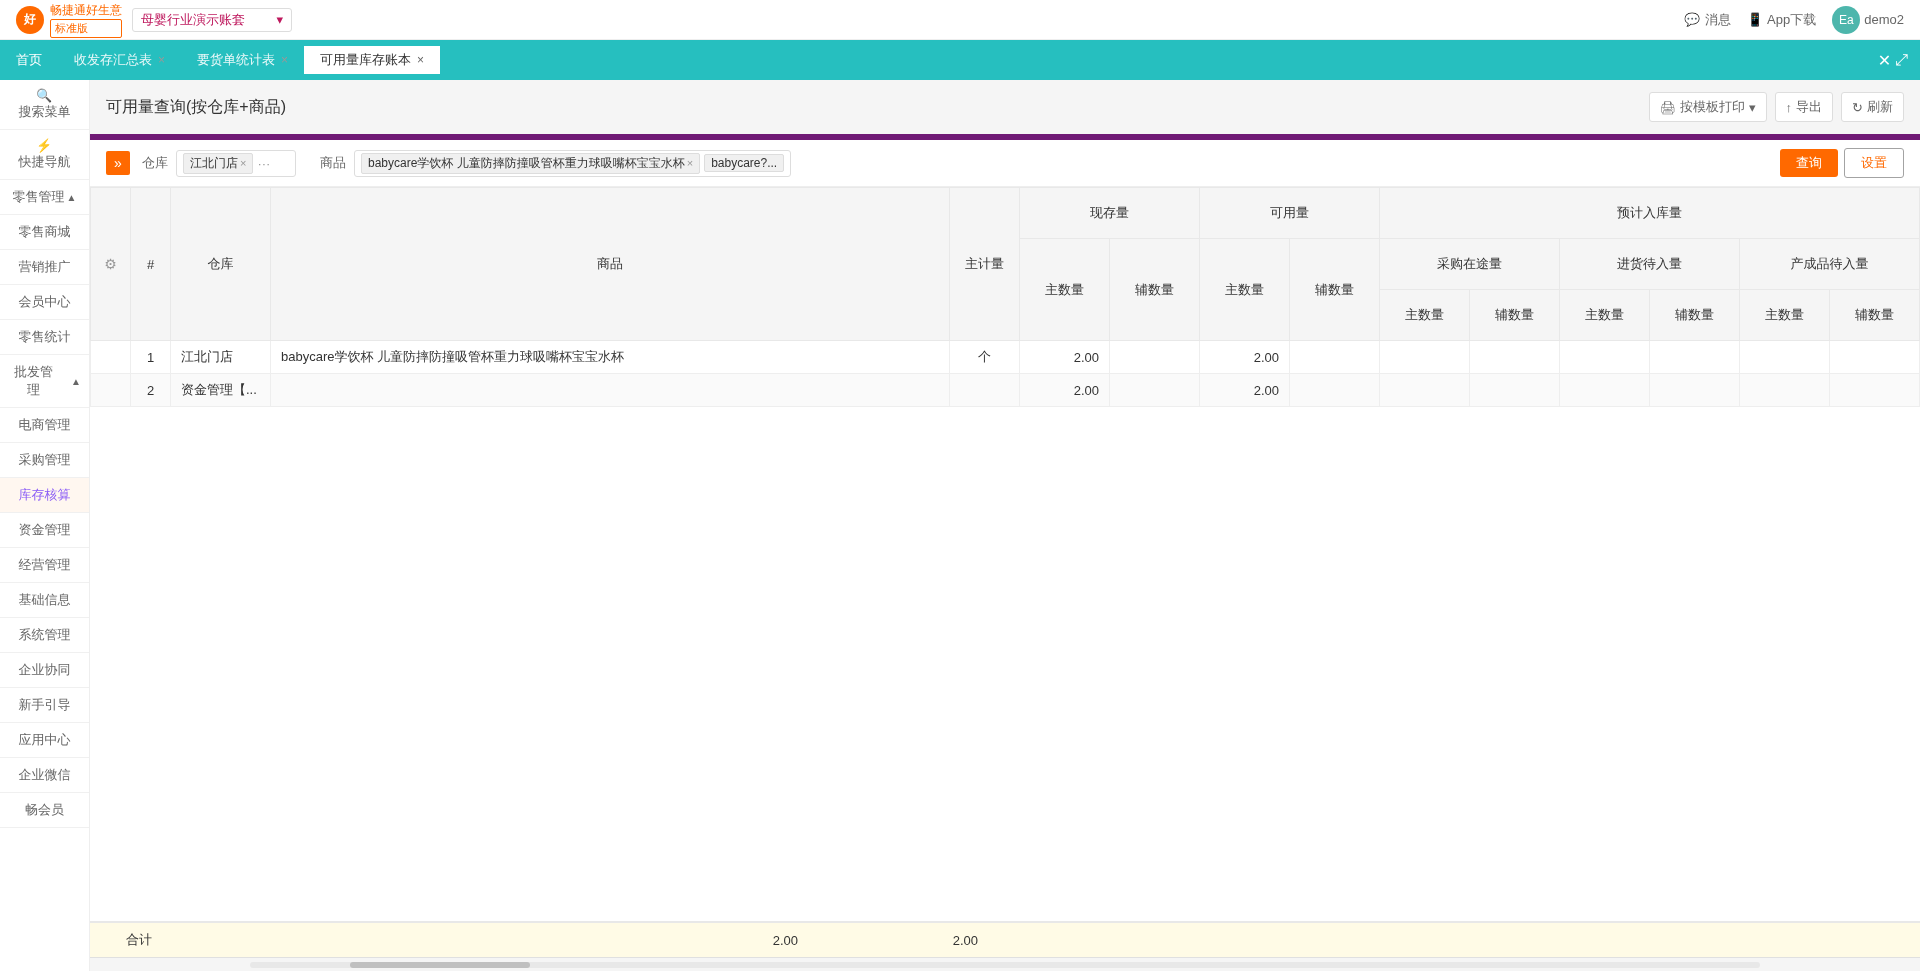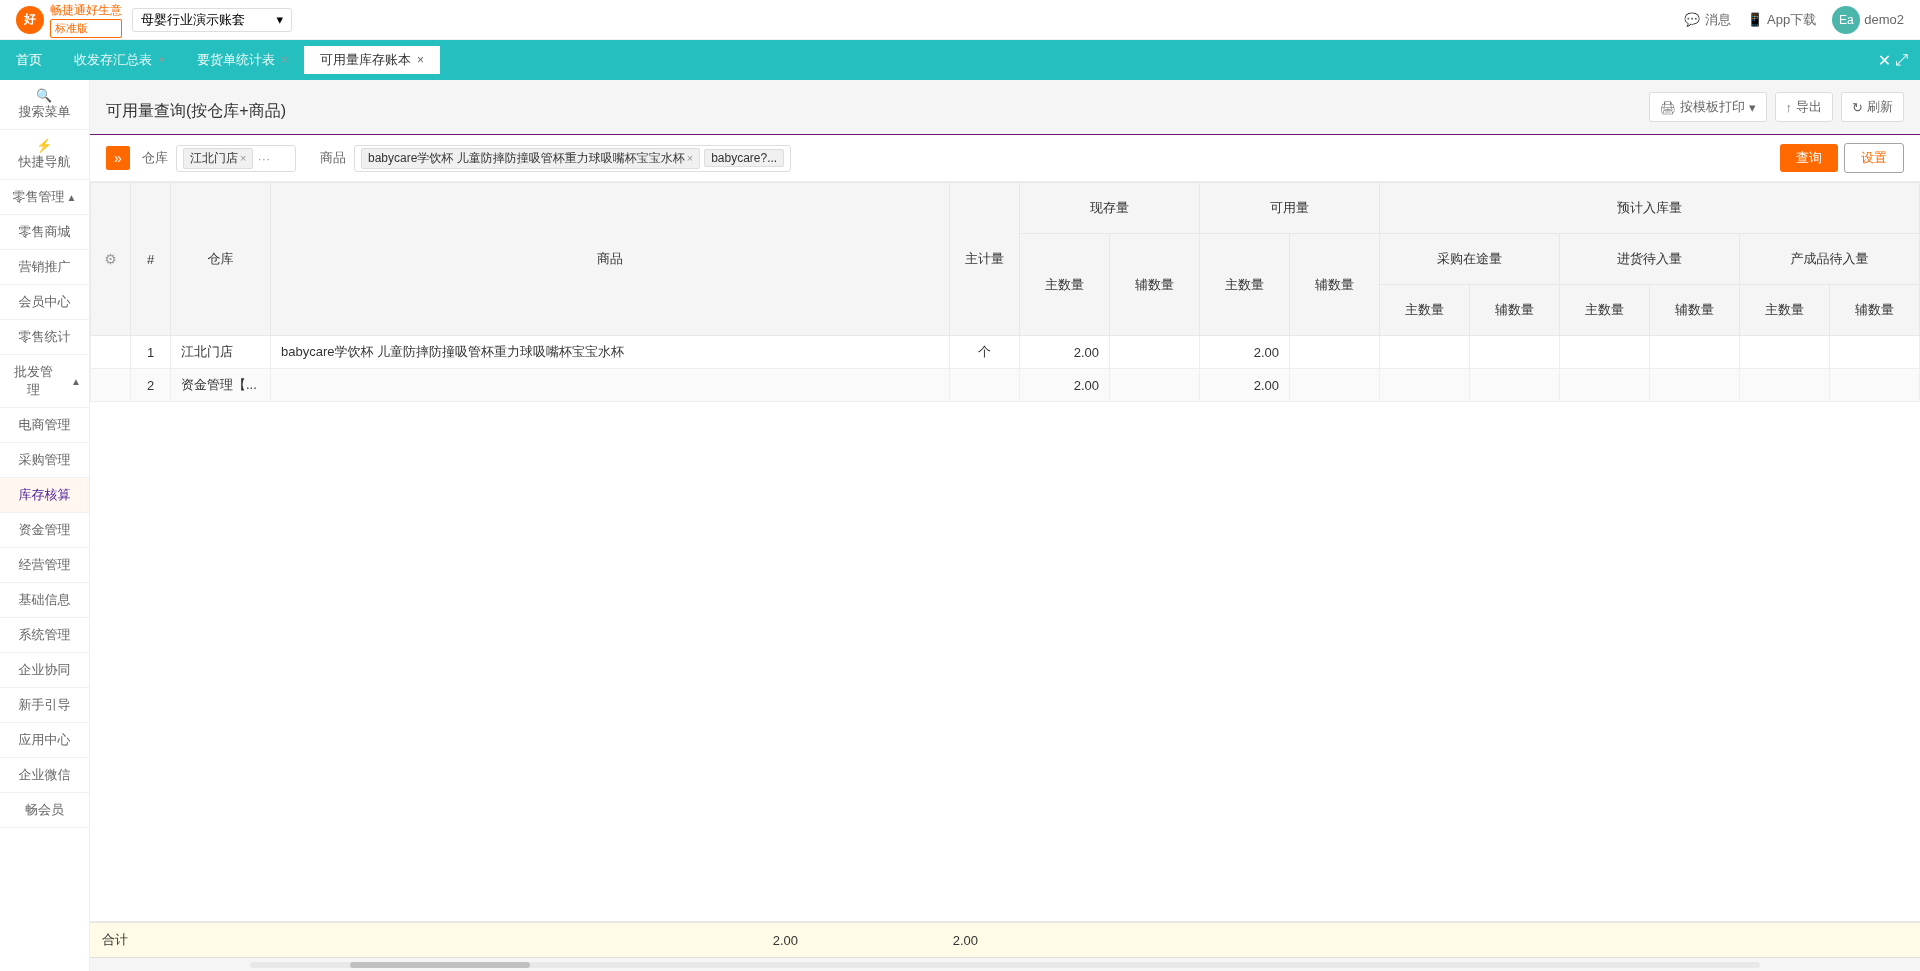--- a/index.html
+++ b/index.html
@@ -5,48 +5,48 @@
     * { margin: 0; padding: 0; box-sizing: border-box; }
     body { font-family: 'Microsoft YaHei', Arial, sans-serif; font-size: 13px; background: #f5f5f5; color: #333; width: 1920px; height: 971px; overflow: hidden; display: flex; flex-direction: column; }
 
     
     .top-bar { height: 40px; background: #fff; display: flex; align-items: center; justify-content: space-between; padding: 0 16px; border-bottom: 1px solid #eee; flex-shrink: 0; }
     .top-bar-left { display: flex; align-items: center; gap: 10px; }
     .logo-area { display: flex; align-items: center; gap: 6px; }
     .logo-icon { width: 28px; height: 28px; background: #ff6900; border-radius: 50%; display: flex; align-items: center; justify-content: center; color: white; font-size: 12px; font-weight: bold; }
     .logo-text { font-size: 12px; color: #ff6900; }
     .std-tag { font-size: 11px; color: #ff6900; border: 1px solid #ff6900; padding: 1px 4px; border-radius: 2px; }
-    .company-select { display: flex; align-items: center; gap: 13px; border: 1px solid #ddd; border-radius: 3px; padding: 2px 8px; font-size: 13px; color: #000000; background: #fff; cursor: pointer; min-width: 160px; justify-content: space-between; }
+    .company-select { display: flex; align-items: center; gap: 13px; border: 1px solid #ddd; border-radius: 3px; padding: 2px 8px; font-size: 13px; color: #be185d; background: #fff; cursor: pointer; min-width: 160px; justify-content: space-between; }
     .top-bar-right { display: flex; align-items: center; gap: 16px; }
     .top-right-item { display: flex; align-items: center; gap: 4px; color: #666; font-size: 13px; cursor: pointer; }
     .avatar { width: 28px; height: 28px; border-radius: 50%; background: #4db6ac; display: flex; align-items: center; justify-content: center; color: white; font-size: 12px; overflow: hidden; }
 
     
     .nav-tabs { height: 40px; background: #26bfbf; display: flex; align-items: center; padding: 0 0; flex-shrink: 0; }
     .nav-tab { height: 28px; display: flex; align-items: center; padding: 0 16px; font-size: 13px; color: rgba(255,255,255,0.9); cursor: pointer; position: relative; white-space: nowrap; }
     .nav-tab.home { background: transparent; color: white; }
     .nav-tab.active { background: #fff; color: #333; }
     .nav-tab .close-x { margin-left: 6px; font-size: 12px; color: #999; }
     .nav-tab.active .close-x { color: #666; }
     .nav-close-btn { margin-left: auto; display: flex; align-items: center; gap: 4px; padding: 0 12px; }
     .nav-close-btn span { color: white; font-size: 16px; cursor: pointer; }
 
     
     .main-layout { display: flex; flex: 1; overflow: hidden; }
 
     
     .sidebar { width: 90px; background: #fff; border-right: 1px solid #eee; display: flex; flex-direction: column; overflow-y: auto; flex-shrink: 0; }
     .sidebar-item { padding: 8px; font-size: 13px; color: #666; cursor: pointer; text-align: center; border-bottom: 1px solid #f0f0f0; }
-    .sidebar-item.active { color: #4c1d95; background: #fff7f0; }
+    .sidebar-item.active { color: #8b5cf6; background: #fff7f0; }
 
     
     .content-area { flex: 1; display: flex; flex-direction: column; overflow: hidden; background: #f0f0f0; }
 
     
-    .page-header { background: #f5f5f5; padding: 12px 16px; display: flex; align-items: flex-end; justify-content: space-between; border-bottom: 1px solid #701a75; flex-shrink: 0; }
+    .page-header { background: #f5f5f5; padding: 12px 16px; display: flex; align-items: center; justify-content: space-between; border-bottom: 6px solid #701a75; flex-shrink: 0; }
     .page-title { font-size: 16px; color: #333; font-weight: 500; }
     .page-actions { display: flex; align-items: center; gap: 8px; }
     .action-btn { display: flex; align-items: center; gap: 4px; padding: 5px 10px; border: 1px solid #ddd; border-radius: 3px; background: #fff; color: #666; font-size: 13px; cursor: pointer; }
 
     
     .filter-bar { background: #fff; padding: 8px 16px; display: flex; align-items: center; gap: 12px; border-bottom: 1px solid #eee; flex-shrink: 0; }
     .filter-expand-btn { width: 24px; height: 24px; background: #ff6900; color: white; border: none; cursor: pointer; display: flex; align-items: center; justify-content: center; font-size: 14px; border-radius: 2px; flex-shrink: 0; }
     .filter-row { display: flex; align-items: center; gap: 8px; flex: 1; }
     .filter-label { font-size: 13px; color: #666; white-space: nowrap; }
     .filter-tag-container { display: flex; align-items: center; gap: 4px; border: 1px solid #ddd; border-radius: 3px; padding: 2px 6px; min-width: 120px; background: #fff; }
@@ -321,21 +321,21 @@
             <td class="num-cell"></td>
             <td class="num-cell"></td>
             <td class="num-cell"></td>
             <td class="num-cell"></td>
           </tr>
         </tbody>
       </table>
     </div>
 
     <div style="background:#fffbe6; border-top: 2px solid #e8e8e8; display:flex; align-items:center; padding: 8px 0; flex-shrink:0;">
-      <span style="padding: 0 12px; font-weight:500; color:#333; min-width:200px;">合计</span>
+      <span style="padding: 0 36px; font-weight:500; color:#333; min-width:200px;">合计</span>
 
       <span style="min-width:100px;"></span>
       <span style="min-width:260px;"></span>
       <span style="min-width:70px;"></span>
 
       <span style="min-width:90px; text-align:right; padding-right:12px; font-weight:500;">2.00</span>
 
       <span style="min-width:90px;"></span>
 
       <span style="min-width:90px; text-align:right; padding-right:12px; font-weight:500;">2.00</span>

